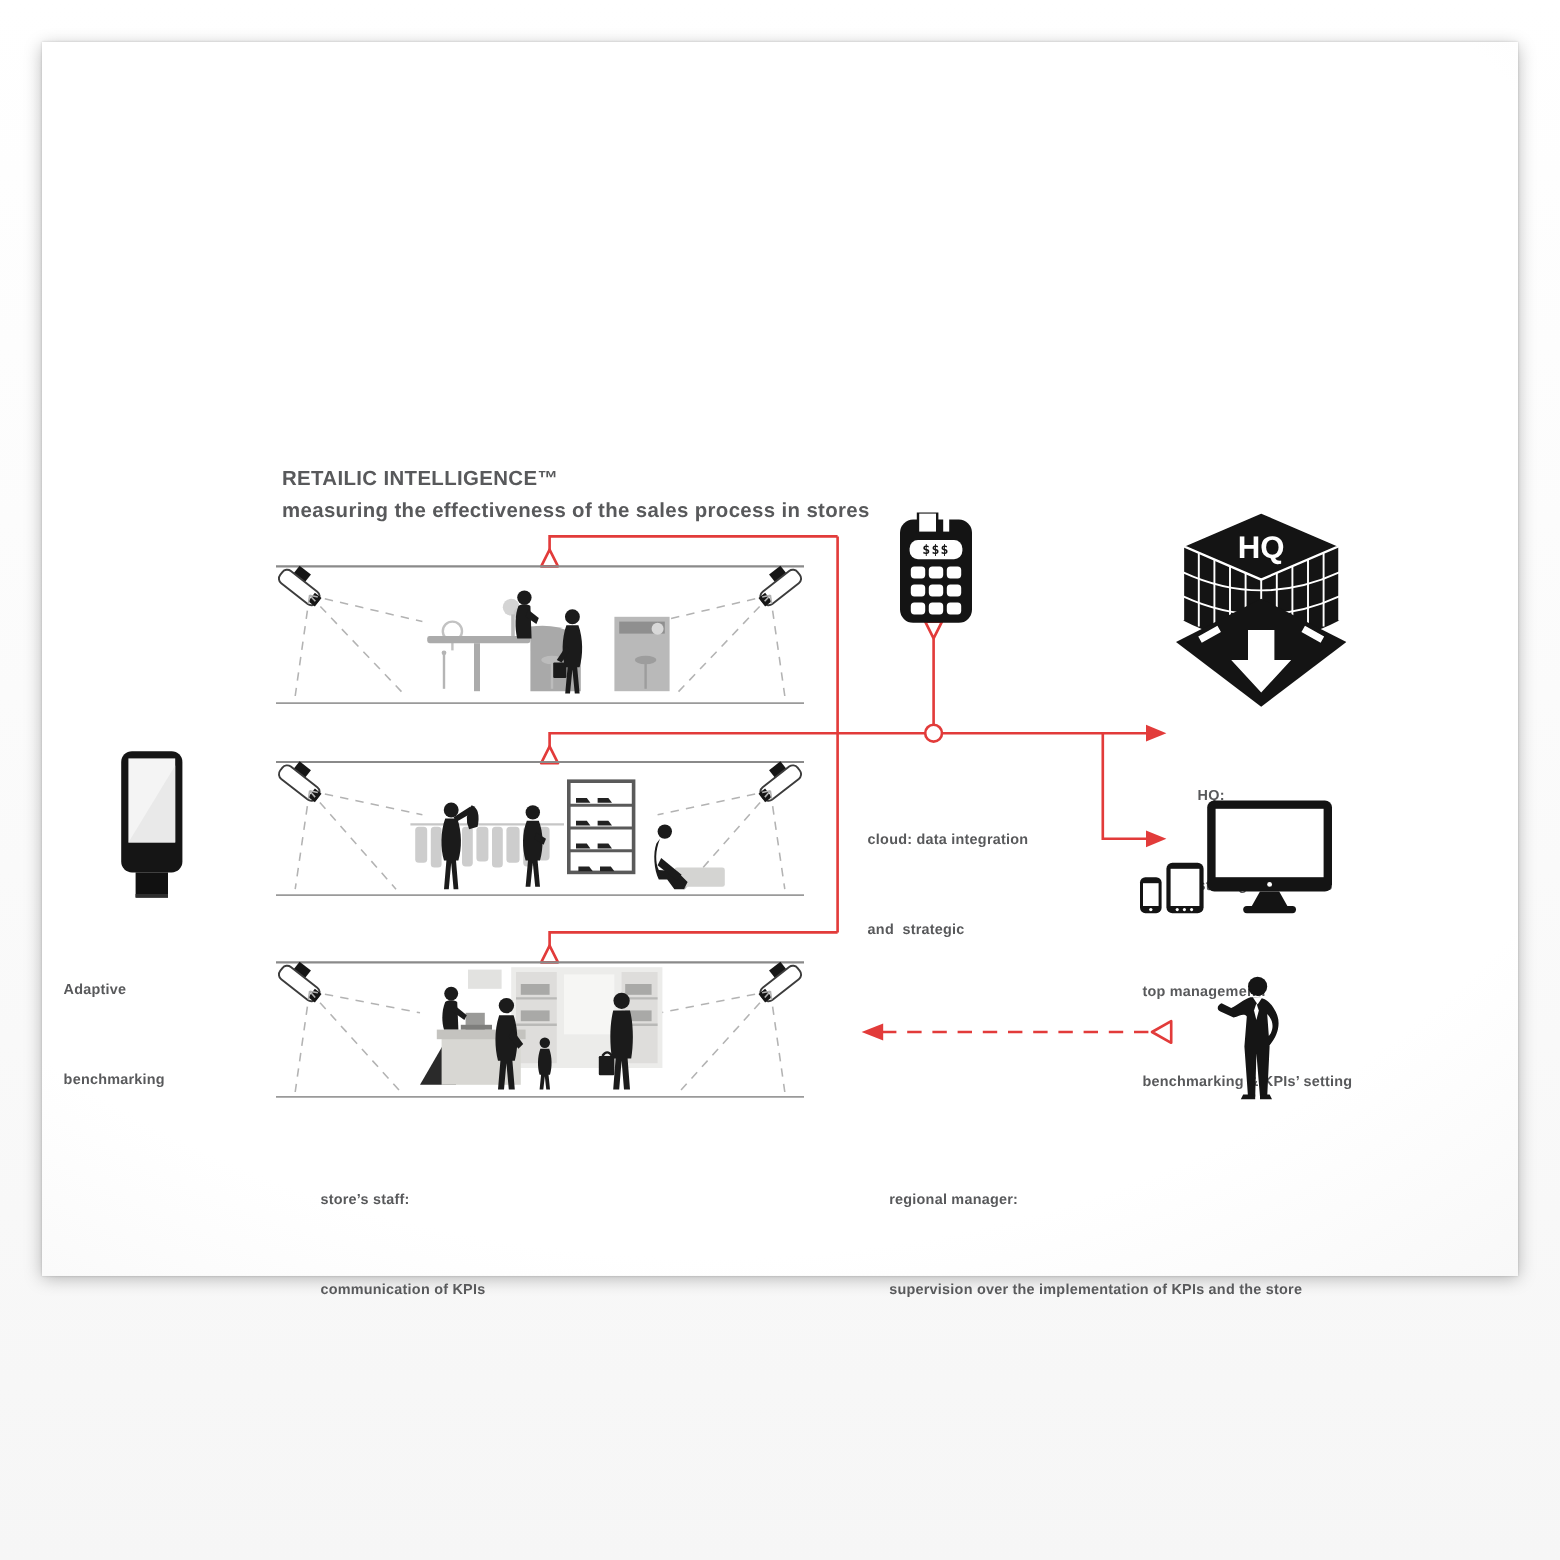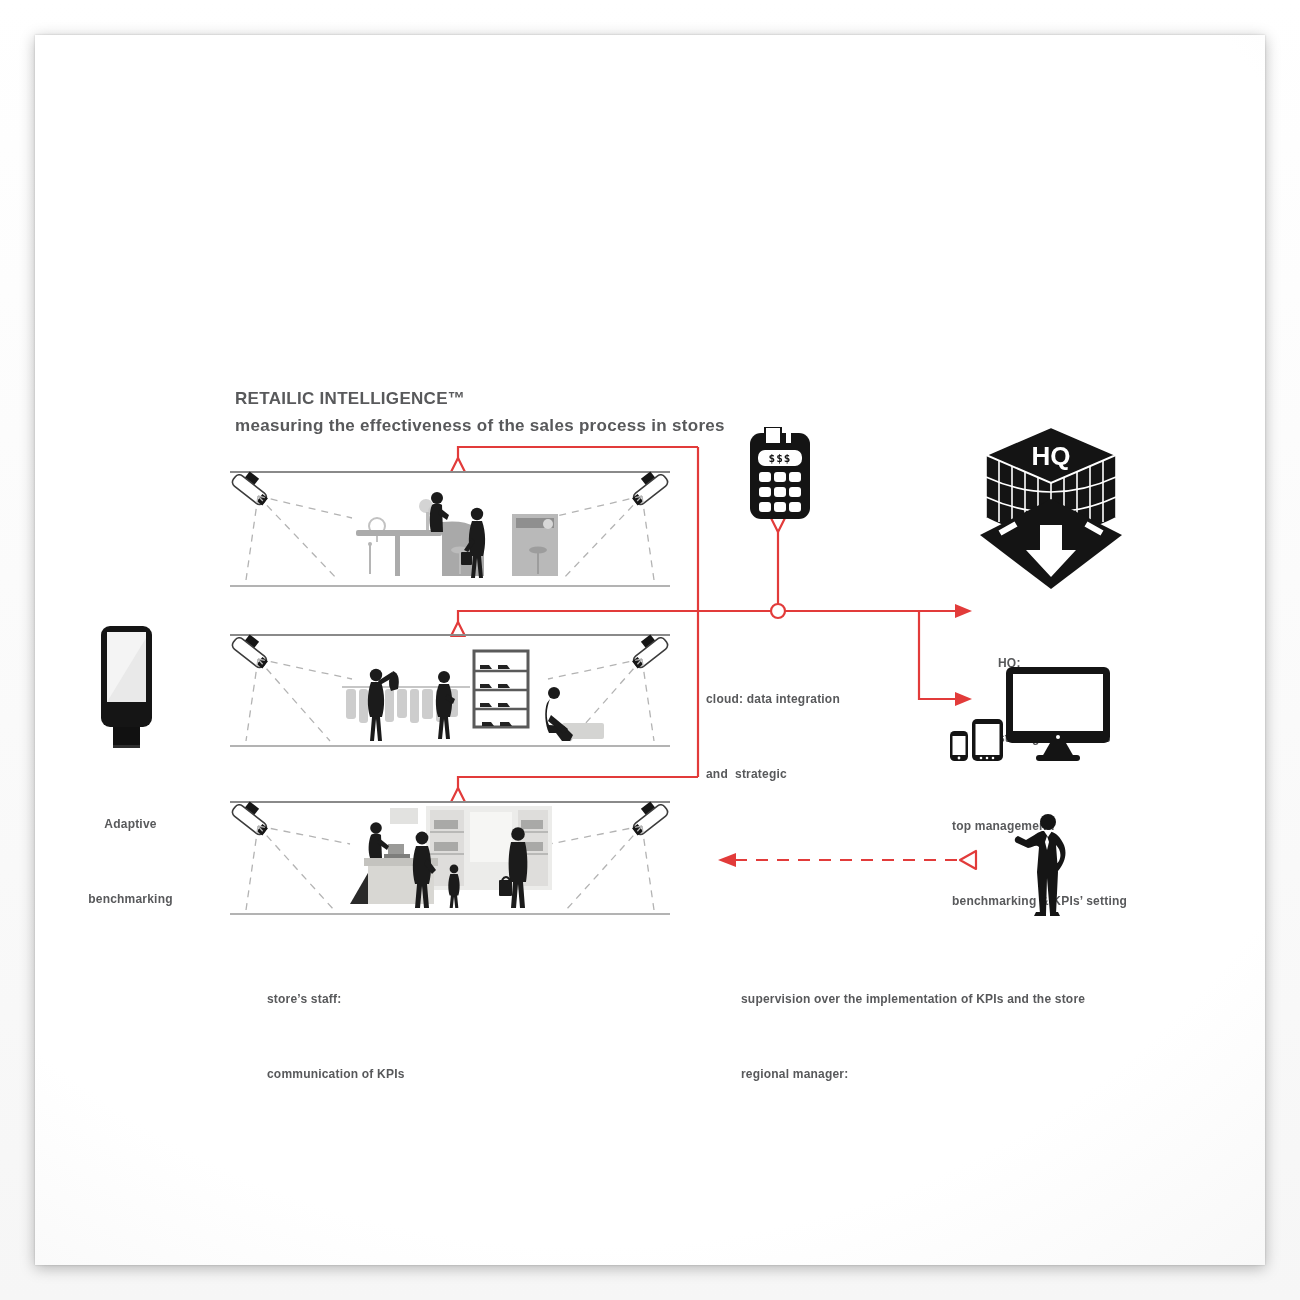--- a/index.html
+++ b/index.html
@@ -3,31 +3,31 @@
 <meta charset="utf-8">
 <style>
   html,body{margin:0;padding:0;}
   body{
     width:1300px;height:1300px;
     background:linear-gradient(180deg,#ffffff 0%,#f6f6f6 100%);
     font-family:"Liberation Sans","DejaVu Sans",sans-serif;
     position:relative;overflow:hidden;
   }
   .panel{
-    position:absolute;left:35px;top:35px;width:1230px;height:1230px;
+    position:absolute;left:35px;top:35px;width:1230px;height:1028px;
     background:radial-gradient(ellipse 120% 110% at 45% 38%, #ffffff 55%, #f7f7f7 75%, #e2e2e2 100%);
     box-shadow:0 3px 14px rgba(0,0,0,0.28), 0 0 2px rgba(0,0,0,0.18);
   }
   .abs{position:absolute;}
   .caption{
     color:#58595b;font-size:12px;font-weight:600;line-height:25px;
     letter-spacing:0.2px;white-space:pre;
   }
   .title-block{color:#58595b;font-size:17px;font-weight:600;line-height:27px;letter-spacing:0.3px;}
-  .center{text-align:center;}
+  .center{text-align:left;}
   svg{display:block;}
 </style>
 </head>
 <body>
 
 <div class="panel">
 
   <div class="abs title-block" style="left:200px;top:350px;">
     <div>RETAILIC INTELLIGENCE™</div>
     <div>measuring the effectiveness of the sales process in stores</div>
@@ -354,21 +354,21 @@
       <path d="M60,100 L82,100 L82,125 L96,125 L71,152 L46,125 L60,125 Z"></path>
     </g>
     <path d="M20,108 L36,99 M122,108 L106,99" stroke="#ffffff" stroke-width="6" fill="none"></path>
   </svg>
 
   <div class="abs caption" style="left:963px;top:566px;">
     <div>HQ:</div>
     <div>strategic decisions</div>
   </div>
 
-  <div class="abs caption" style="left:671px;top:602px;">
+  <div class="abs caption" style="left:688px;top:602px;">
     <div>cloud: data integration</div>
     <div>and  strategic</div>
   </div>
 
   <svg class="abs" style="left:913px;top:630px;" width="165" height="98" viewBox="0 0 165 98">
     <g>
       <rect x="58" y="2" width="104" height="76" rx="6" fill="#141414"></rect>
       <rect x="65" y="9" width="90" height="57" fill="#ffffff"></rect>
       <circle cx="110" cy="72" r="2" fill="#ffffff"></circle>
       <path d="M102,78 L118,78 L126,92 L94,92 Z" fill="#141414"></path>
@@ -403,17 +403,17 @@
     <path d="M32,19 L36,25 L40,19 Z" fill="#ffffff"></path>
     <path d="M35,24 L37,30 L35,38 L33,30 Z" fill="#ffffff"></path>
   </svg>
 
   <div class="abs caption" style="left:200px;top:902px;margin-left:32px;">
     <div>store’s staff:</div>
     <div>communication of KPIs</div>
   </div>
 
   <div class="abs caption" style="left:706px;top:902px;">
+    <div>regional manager:</div>
     <div>supervision over the implementation of KPIs and the store</div>
-    <div>regional manager:</div>
   </div>
 
 </div>
 
 </body></html>

